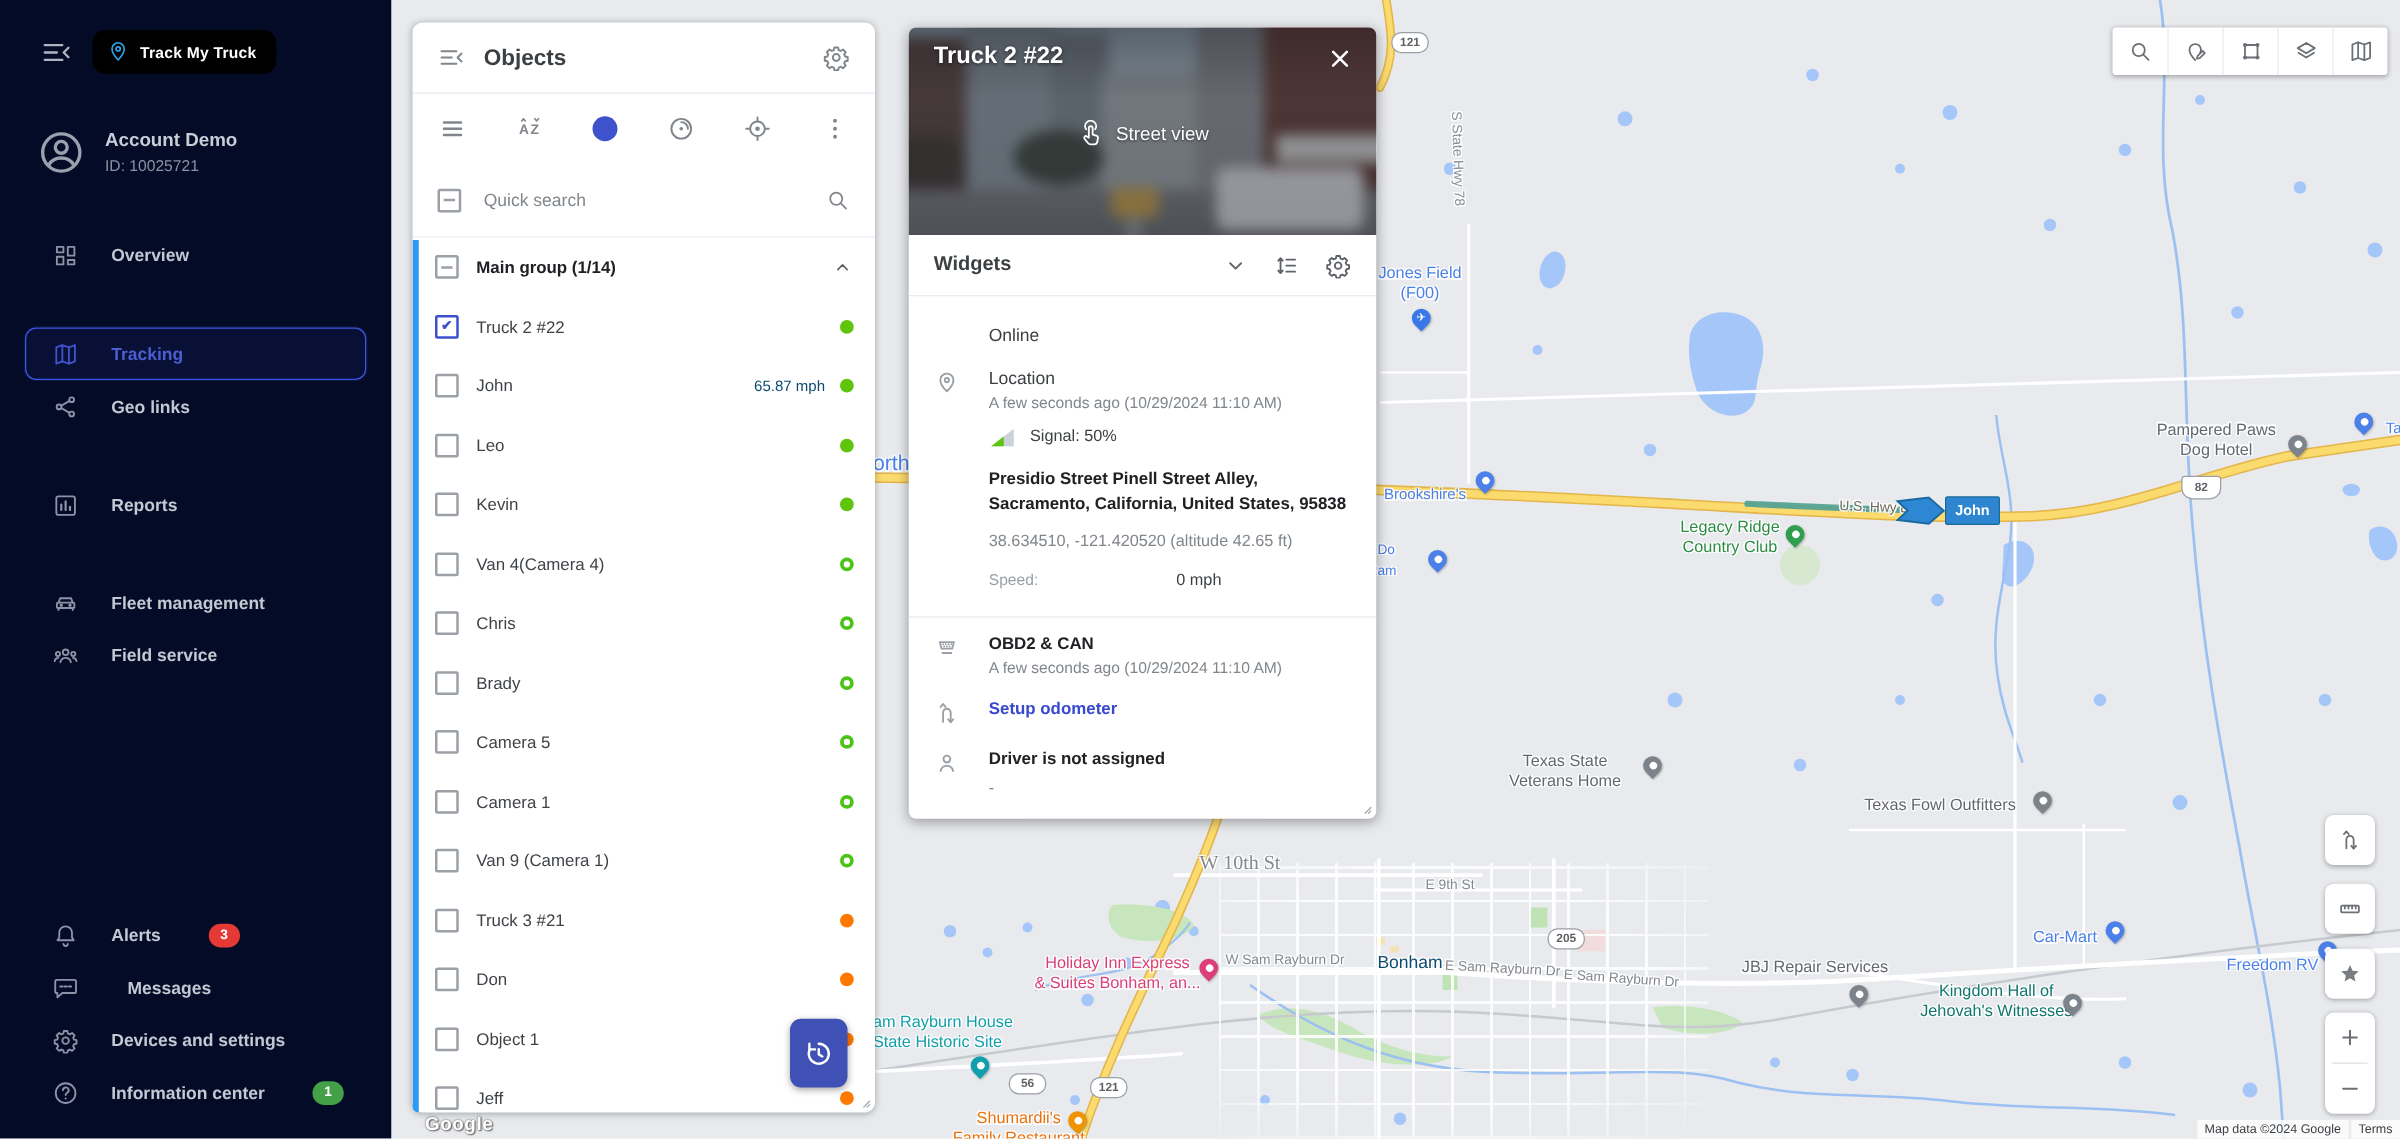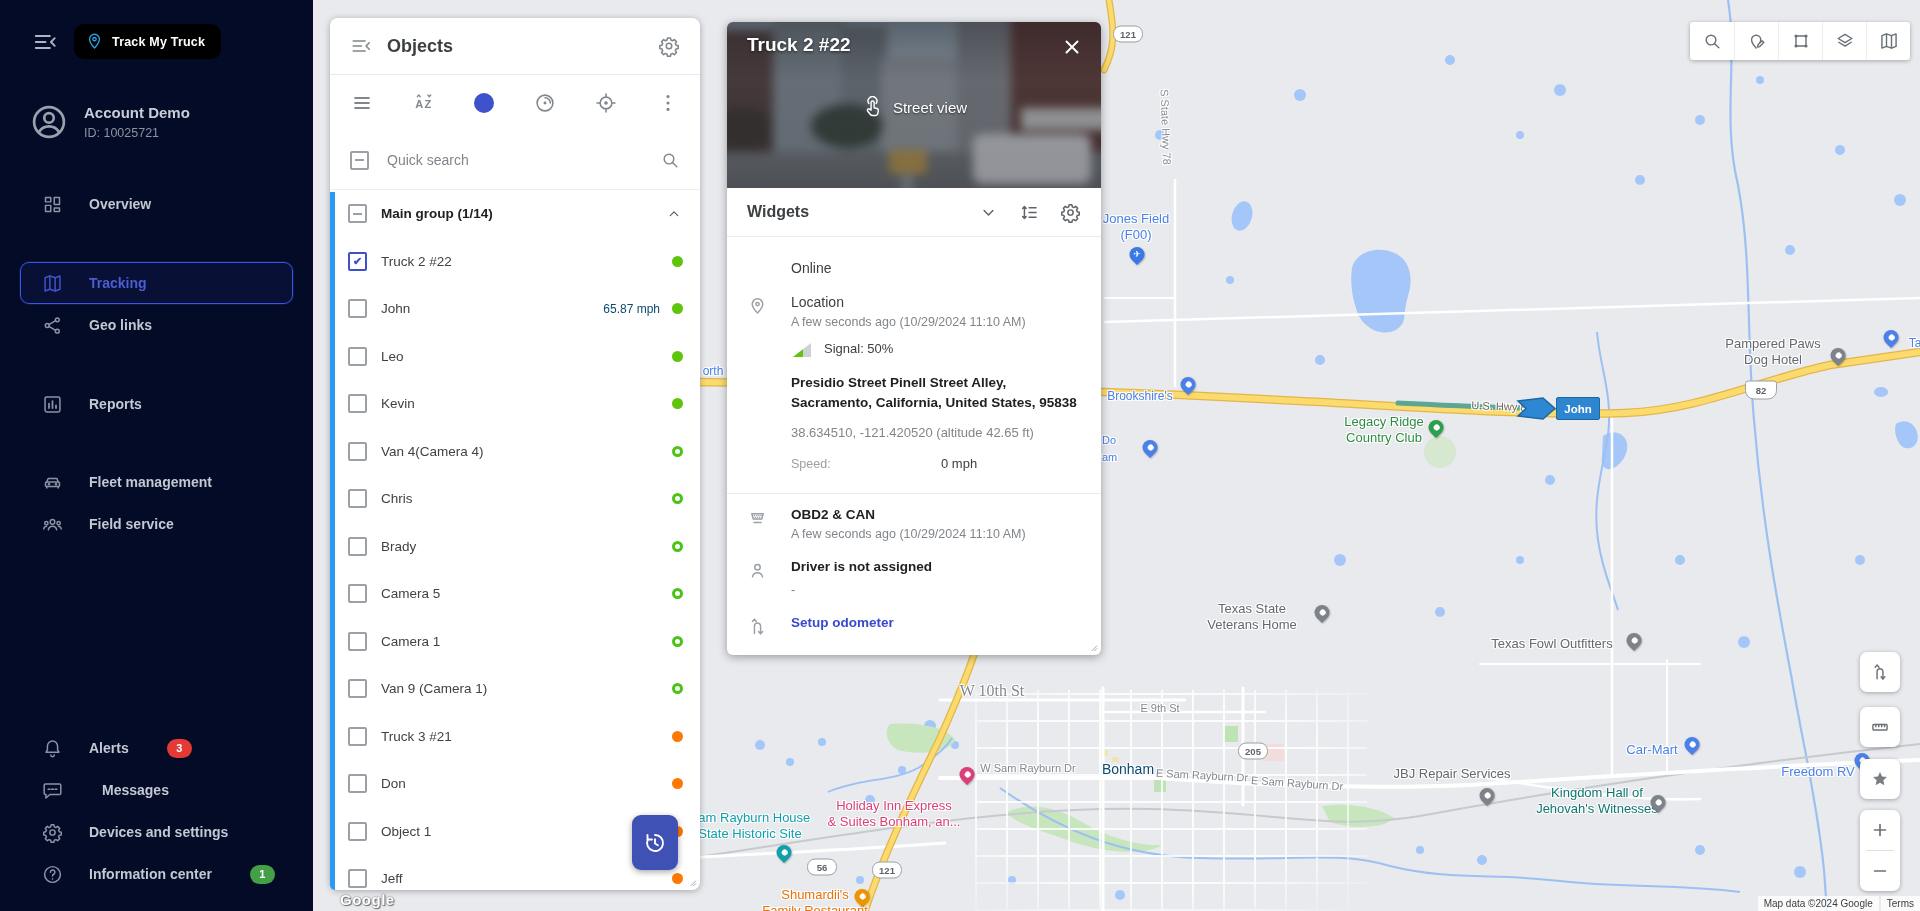--- a/index.html
+++ b/index.html
@@ -388,21 +388,21 @@
     </svg>
     <div class="grid"></div>
   </div>
 
   <div class="maplayer">
     <div>
 
         <div class="map-label" style="left: 1136px; top: 227px; color: rgb(74, 128, 232); font-size: 13px;">Jones Field
 (F00)</div>
 
-        <div class="map-label" style="left: 713px; top: 371px; color: rgb(74, 128, 232); font-size: 12px;">orth</div>
+        <div class="map-label" style="left: 713px; top: 371px; color: rgb(74, 128, 232); font-size: 17px;">orth</div>
 
         <div class="map-label" style="left: 1140px; top: 396px; color: rgb(74, 128, 232); font-size: 12px;">Brookshire's</div>
 
         <div class="map-label" style="left: 1094px; top: 441px; color: rgb(74, 128, 232); font-size: 11px;">rysler Do</div>
 
         <div class="map-label" style="left: 1101px; top: 458px; color: rgb(74, 128, 232); font-size: 11px;">o Ram</div>
 
         <div class="map-label" style="left: 1384px; top: 430px; color: rgb(44, 140, 66); font-size: 13px;">Legacy Ridge
 Country Club</div>
 
@@ -434,21 +434,21 @@
         <div class="map-label" style="left: 1028px; top: 769px; color: rgb(132, 136, 142); font-size: 11px;">W Sam Rayburn Dr</div>
 
         <div class="map-label" style="left: 1202px; top: 776px; color: rgb(132, 136, 142); font-size: 11px; transform: translate(-50%, -50%) rotate(3deg);">E Sam Rayburn Dr</div>
 
         <div class="map-label" style="left: 1297px; top: 784px; color: rgb(132, 136, 142); font-size: 11px; transform: translate(-50%, -50%) rotate(4deg);">E Sam Rayburn Dr</div>
 
         <div class="map-label" style="left: 992px; top: 691px; color: rgb(132, 136, 142); font-size: 16px; font-family: Liberation Serif, serif;">W 10th St</div>
 
         <div class="map-label" style="left: 1160px; top: 709px; color: rgb(132, 136, 142); font-size: 11px;">E 9th St</div>
 
-        <div class="map-label" style="left: 894px; top: 779px; color: rgb(217, 63, 118); font-size: 13px; margin-top: 35px;">Holiday Inn Express
+        <div class="map-label" style="left: 894px; top: 779px; color: rgb(217, 63, 118); font-size: 13px;">Holiday Inn Express
 &amp; Suites Bonham, an...</div>
 
         <div class="map-label" style="left: 750px; top: 826px; color: rgb(17, 160, 171); font-size: 13px;">Sam Rayburn House
 State Historic Site</div>
 
         <div class="map-label" style="left: 815px; top: 903px; color: rgb(232, 113, 10); font-size: 13px;">Shumardii's
 Family Restaurant</div>
       </div>
     <div>
 
@@ -957,35 +957,35 @@
             </svg>
           </span>
         <div>
           <div class="whead b">OBD2 &amp; CAN</div>
           <div class="wtime">A few seconds ago (10/29/2024 11:10 AM)</div>
         </div>
       </div>
       <div class="wrow">
         <span class="wicon">
             <svg class="ic">
+              <use href="#i-route"></use>
+            </svg>
+          </span>
+        <div class="wlink">Setup odometer</div>
+      </div>
+      <div class="wrow">
+        <span class="wicon">
+            <svg class="ic">
               <use href="#i-person"></use>
             </svg>
           </span>
         <div>
           <div class="whead b">Driver is not assigned</div>
           <div class="dval">-</div>
         </div>
       </div>
-      <div class="wrow">
-        <span class="wicon">
-            <svg class="ic">
-              <use href="#i-route"></use>
-            </svg>
-          </span>
-        <div class="wlink">Setup odometer</div>
-      </div>
     </div>
     <svg class="ic rz">
         <use href="#i-resize"></use>
       </svg>
   </div>
 
 </div>
 
 </body></html>

